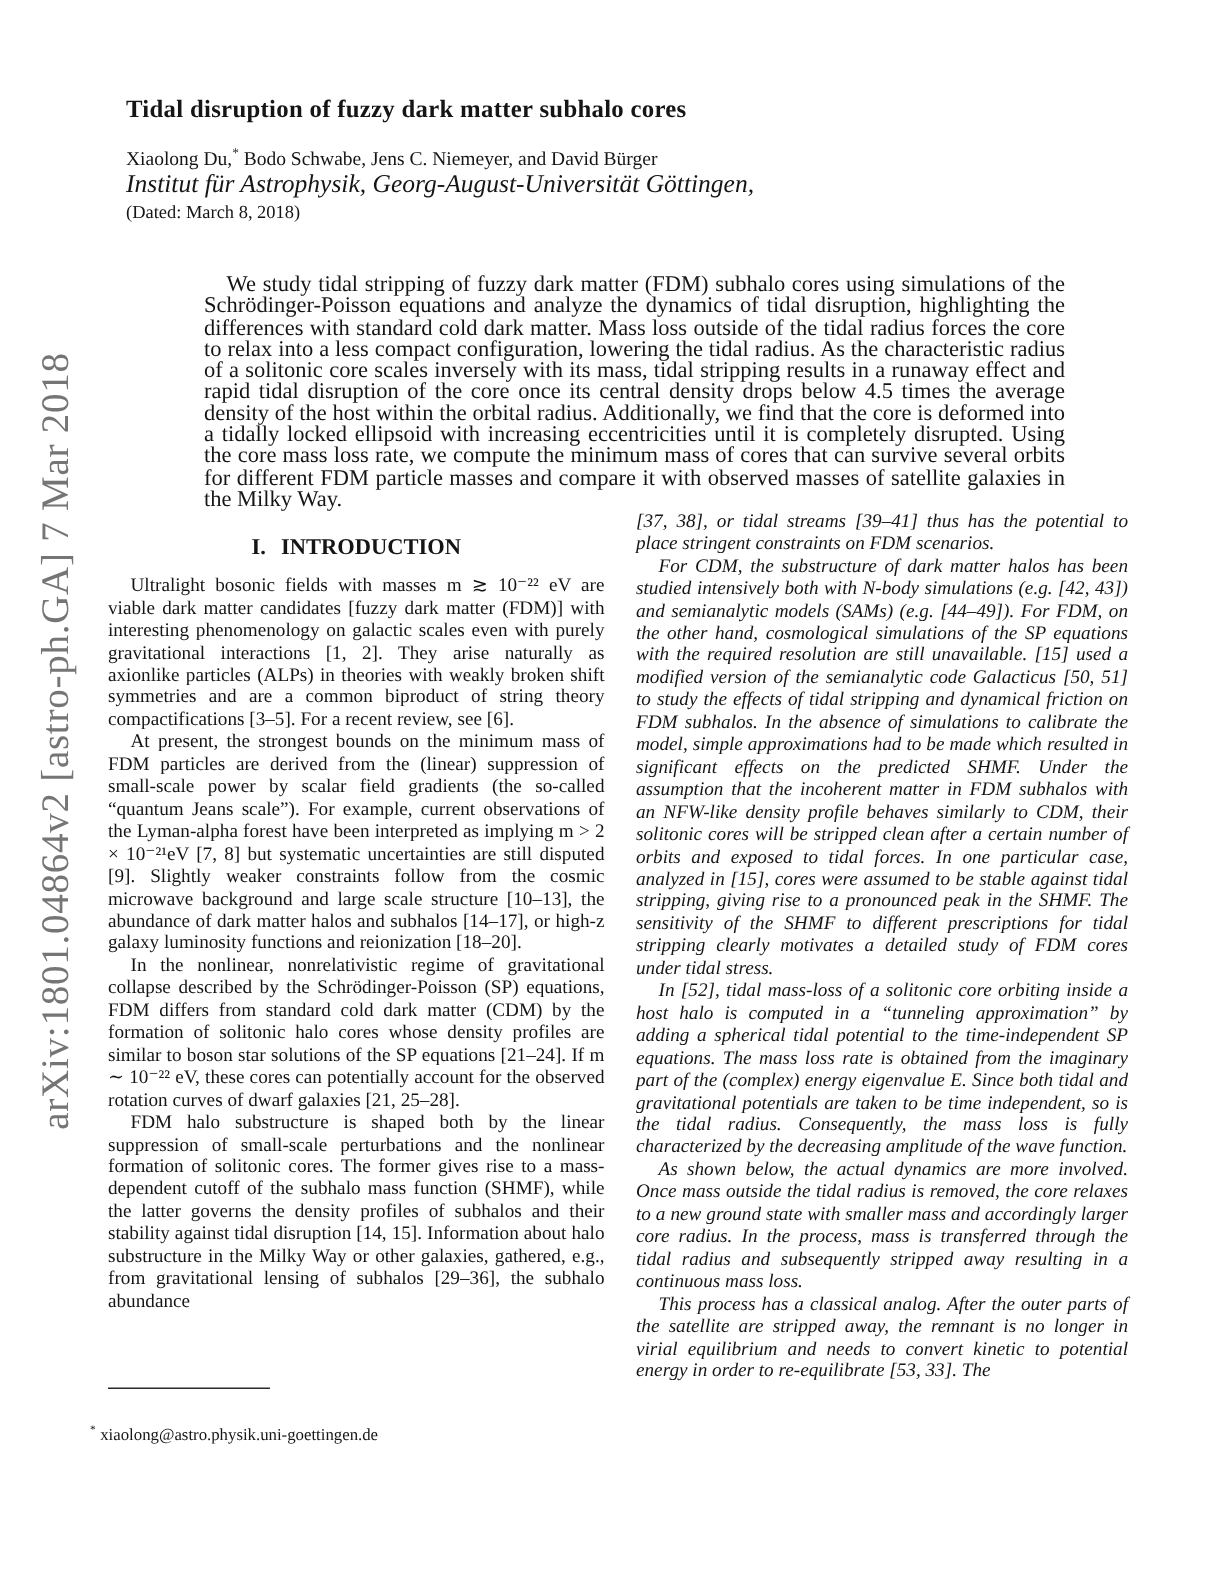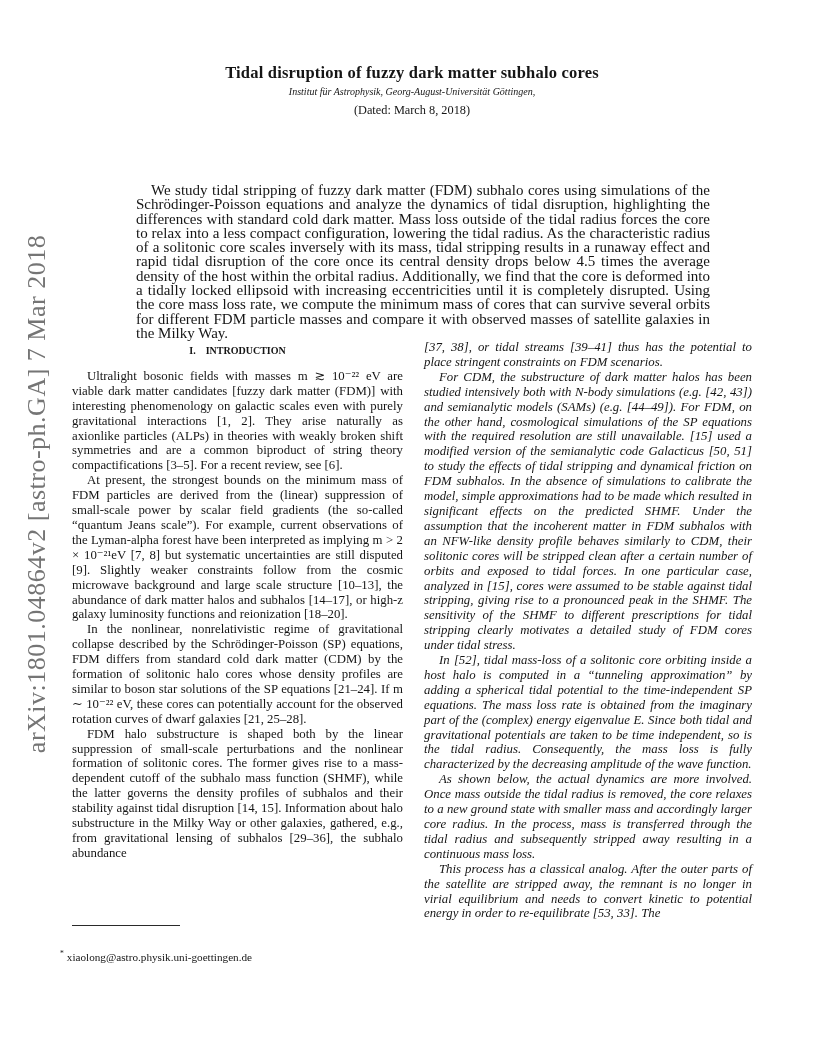--- a/index.html
+++ b/index.html
@@ -20,36 +20,35 @@
     top: 494px;
     transform: translate(-50%, -50%) rotate(-90deg);
     white-space: nowrap;
     font-size: 26px;
     color: #757575;
     letter-spacing: 0.5px;
   }
   .header {
     position: absolute;
     top: 63px;
-    left: 72px;
+    left: 84px;
     width: 680px;
-    text-align: center;
   }
   .paper-title {
     font-size: 16.5px;
     font-weight: bold;
     margin: 0;
     letter-spacing: 0.2px;
   }
   .authors {
     font-size: 13px;
     margin-top: 15px;
   }
   .affiliation {
-    font-size: 10px;
+    font-size: 17px;
     font-style: italic;
     line-height: 14.6px;
     margin-top: 2px;
   }
   .dateline {
     font-size: 12.3px;
     margin-top: 3px;
   }
   sup { font-size: 0.68em; vertical-align: super; line-height: 0; }
   .abstract {
@@ -66,24 +65,24 @@
   .col {
     position: absolute;
     top: 340px;
     font-size: 12.8px;
     line-height: 14.9px;
     text-align: justify;
   }
   .col-left  { left: 72px;  width: 331px; }
   .col-right { left: 424px; width: 328px; font-style: italic; }
   .section-heading {
-    font-size: 10px;
+    font-size: 15px;
     font-weight: bold;
     text-align: center;
-    margin: 4px 0 10px 0;
+    margin: 18px 0 10px 0;
   }
   .section-heading .secnum { margin-right: 10px; }
   p.para { margin: 0; text-indent: 15px; }
   p.para.continued { text-indent: 0; }
   .footnote-rule {
     position: absolute;
     left: 72px;
     top: 925px;
     width: 108px;
     height: 0;
@@ -100,20 +99,21 @@
 </style>
 </head>
 <body>
 
 <div class="page">
 
   <div class="arxiv-banner">arXiv:1801.04864v2  [astro-ph.GA]  7 Mar 2018</div>
 
   <div class="header">
     <div class="paper-title">Tidal disruption of fuzzy dark matter subhalo cores</div>
+    <div class="authors"><span>Xiaolong Du,</span><sup>*</sup><span> Bodo Schwabe, Jens C. Niemeyer, and David Bürger</span></div>
     <div class="affiliation">
       <div>Institut für Astrophysik, Georg-August-Universität Göttingen,</div>
     </div>
     <div class="dateline">(Dated: March 8, 2018)</div>
   </div>
 
   <p class="abstract">We study tidal stripping of fuzzy dark matter (FDM) subhalo cores using simulations of the Schrödinger-Poisson equations and analyze the dynamics of tidal disruption, highlighting the differences with standard cold dark matter. Mass loss outside of the tidal radius forces the core to relax into a less compact configuration, lowering the tidal radius. As the characteristic radius of a solitonic core scales inversely with its mass, tidal stripping results in a runaway effect and rapid tidal disruption of the core once its central density drops below 4.5 times the average density of the host within the orbital radius. Additionally, we find that the core is deformed into a tidally locked ellipsoid with increasing eccentricities until it is completely disrupted. Using the core mass loss rate, we compute the minimum mass of cores that can survive several orbits for different FDM particle masses and compare it with observed masses of satellite galaxies in the Milky Way.</p>
 
   <div class="col col-left">
     <h2 class="section-heading"><span class="secnum">I.</span><span>INTRODUCTION</span></h2>

